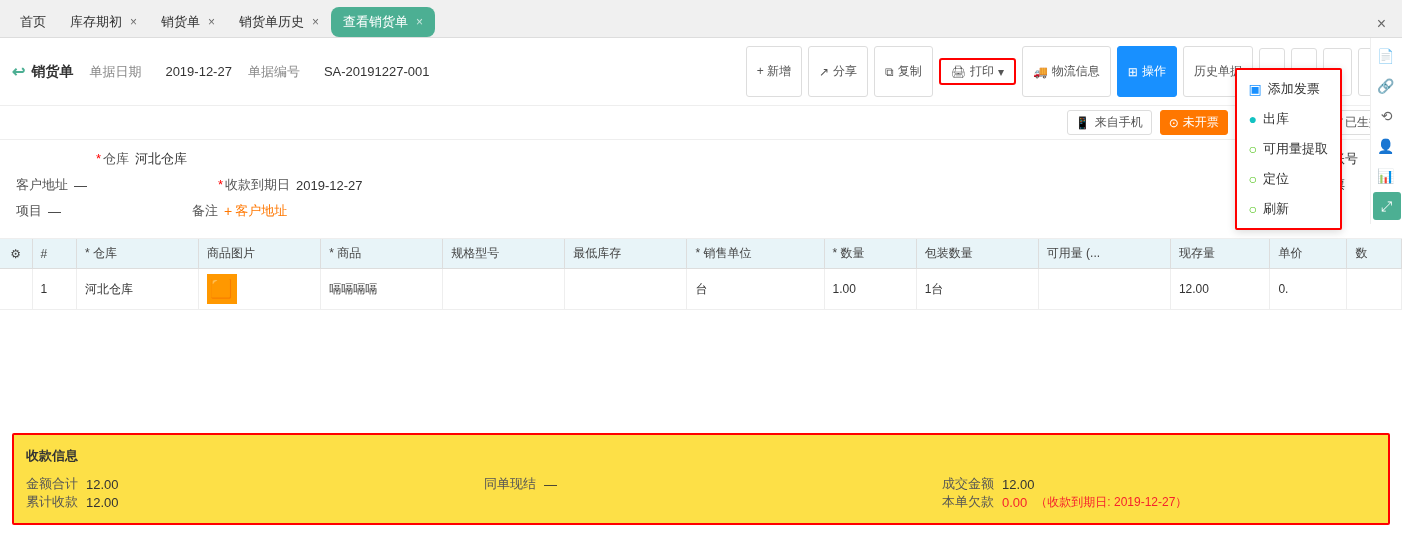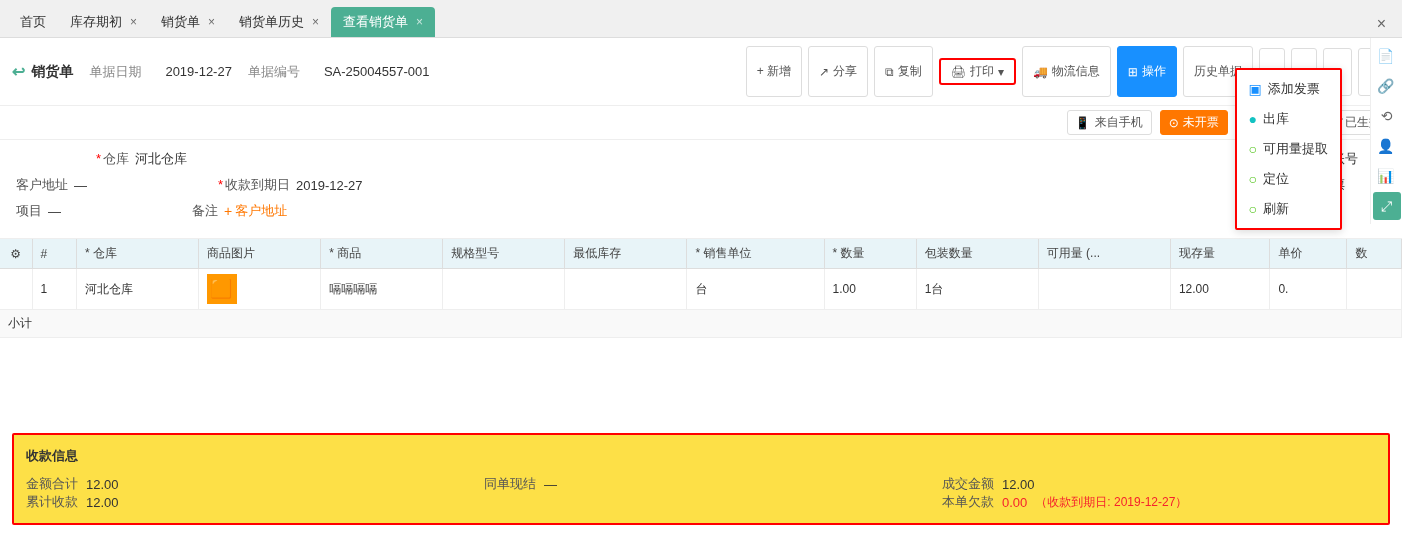--- a/index.html
+++ b/index.html
@@ -37,21 +37,21 @@
 
     
     .toolbar {
       margin-left: auto; display: flex; align-items: center; gap: 6px;
     }
     .btn {
       display: flex; align-items: center; gap: 4px; padding: 16px 10px;
       border: 1px solid #ddd; border-radius: 3px; cursor: pointer; font-size: 12px;
       background: white; color: #555;
     }
-    .btn-primary { background: #4CAF93; color: white; border-color: #4CAF93; }
+    .btn-primary { background: #4CAF93; color: white; border-color: #4CAF93; border-radius: 8px; }
     .btn-active { background: #1890ff; color: white; border-color: #1890ff; }
 
     
     .toolbar2 {
       display: flex; align-items: center; padding: 4px 12px; background: white;
       border-bottom: 1px solid #eee; gap: 8px; justify-content: flex-end;
     }
     .toolbar2 .btn-sm {
       display: flex; align-items: center; gap: 4px; padding: 3px 8px;
       border: 1px solid #ddd; border-radius: 3px; cursor: pointer; font-size: 12px;
@@ -164,21 +164,21 @@
         <span class="doc-icon">↩</span>
         <span>销货单</span>
       </div>
       <div class="doc-meta">
         <div class="doc-meta-item">
           <span class="doc-meta-label">单据日期</span>
           <span class="doc-meta-value">2019-12-27</span>
         </div>
         <div class="doc-meta-item">
           <span class="doc-meta-label">单据编号</span>
-          <span class="doc-meta-value">SA-25004557-001</span>
+          <span class="doc-meta-value">SA-20191227-001</span>
         </div>
       </div>
 
       <div class="toolbar">
         <button class="btn">+ 新增</button>
         <button class="btn">
           <span>↗</span>
           <span>分享</span>
         </button>
         <button class="btn">
@@ -303,23 +303,20 @@
             <td></td>
             <td></td>
             <td>台</td>
             <td>1.00</td>
             <td>1台</td>
             <td></td>
             <td>12.00</td>
             <td>0.</td>
             <td></td>
           </tr>
-          <tr class="subtotal">
-            <td colspan="14">小计</td>
-          </tr>
         </tbody>
       </table>
     </div>
 
     <div class="bottom-panel">
       <div class="bottom-title">收款信息</div>
       <div class="bottom-grid">
         <div class="bottom-row">
           <span class="bottom-label">金额合计</span>
           <span class="bottom-value">12.00</span>

